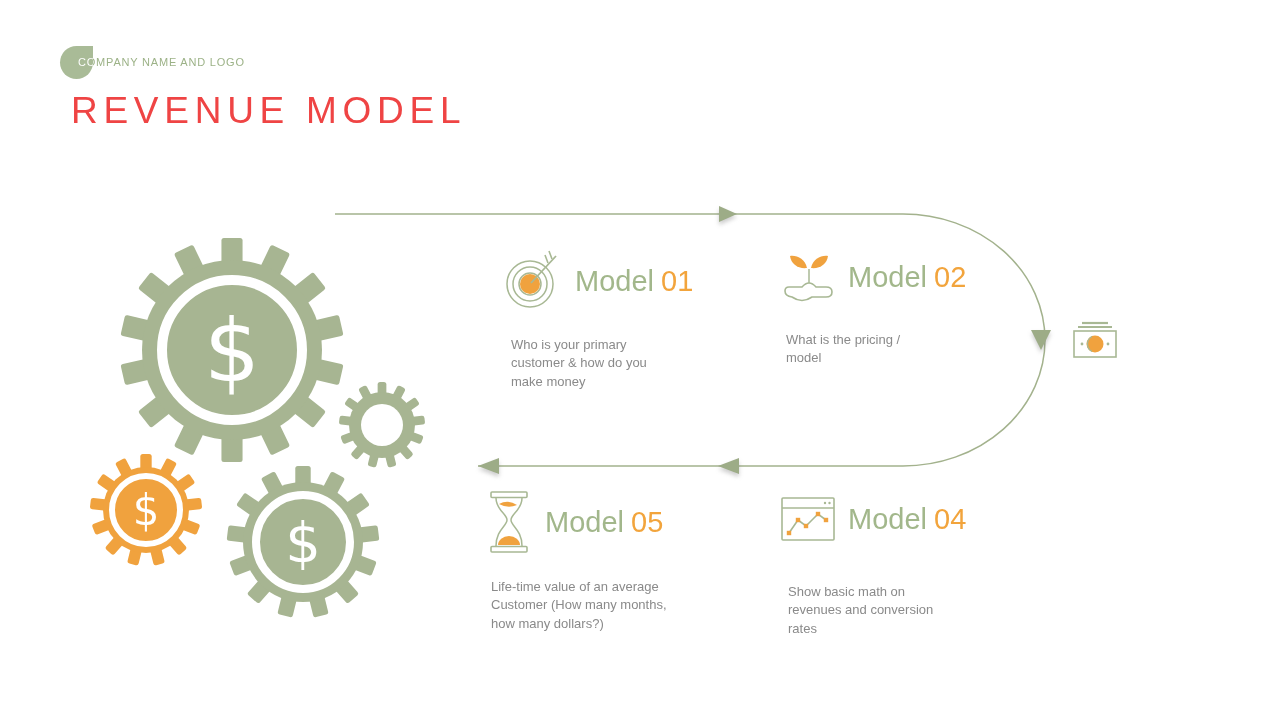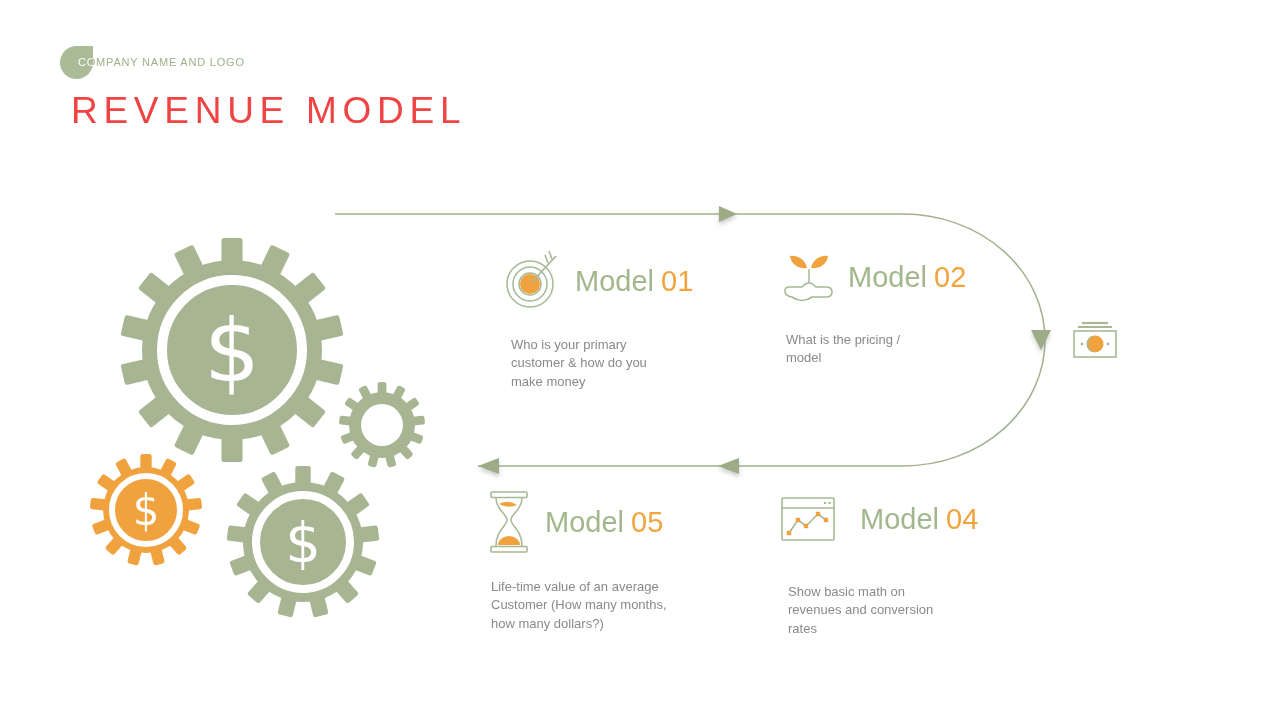--- a/index.html
+++ b/index.html
@@ -38,21 +38,21 @@
   .mdesc{margin:24px 0 0 8px;font-size:13px;line-height:1.42;color:#8a8a8a;}
   .m1{left:475px;top:250px;margin-left:28px;}
   .m1 .mdesc{width:155px;}
   .m2{left:778px;top:247px;}
   .m2 .mdesc{width:150px;}
   .m3{left:1066px;top:320px;}
   .m3 .micon{margin-left:4px;}
   .m3 .mhead{margin-top:16px;}
   .m3 .mdesc{margin:34px 0 0 4px;width:132px;}
   .m4{left:780px;top:495px;}
-  .m4 .mrow{gap:24px;}
+  .m4 .mrow{gap:12px;}
   .m4 .mdesc{width:160px;margin-top:40px;}
   .m5{left:483px;top:490px;}
   .m5 .mdesc{width:186px;}
   .ic-stroke{stroke:#a8b894;fill:none;}
   .ic-orange{fill:#f0a23e;}
 </style>
 </head>
 <body>
 
 <div class="slide">

